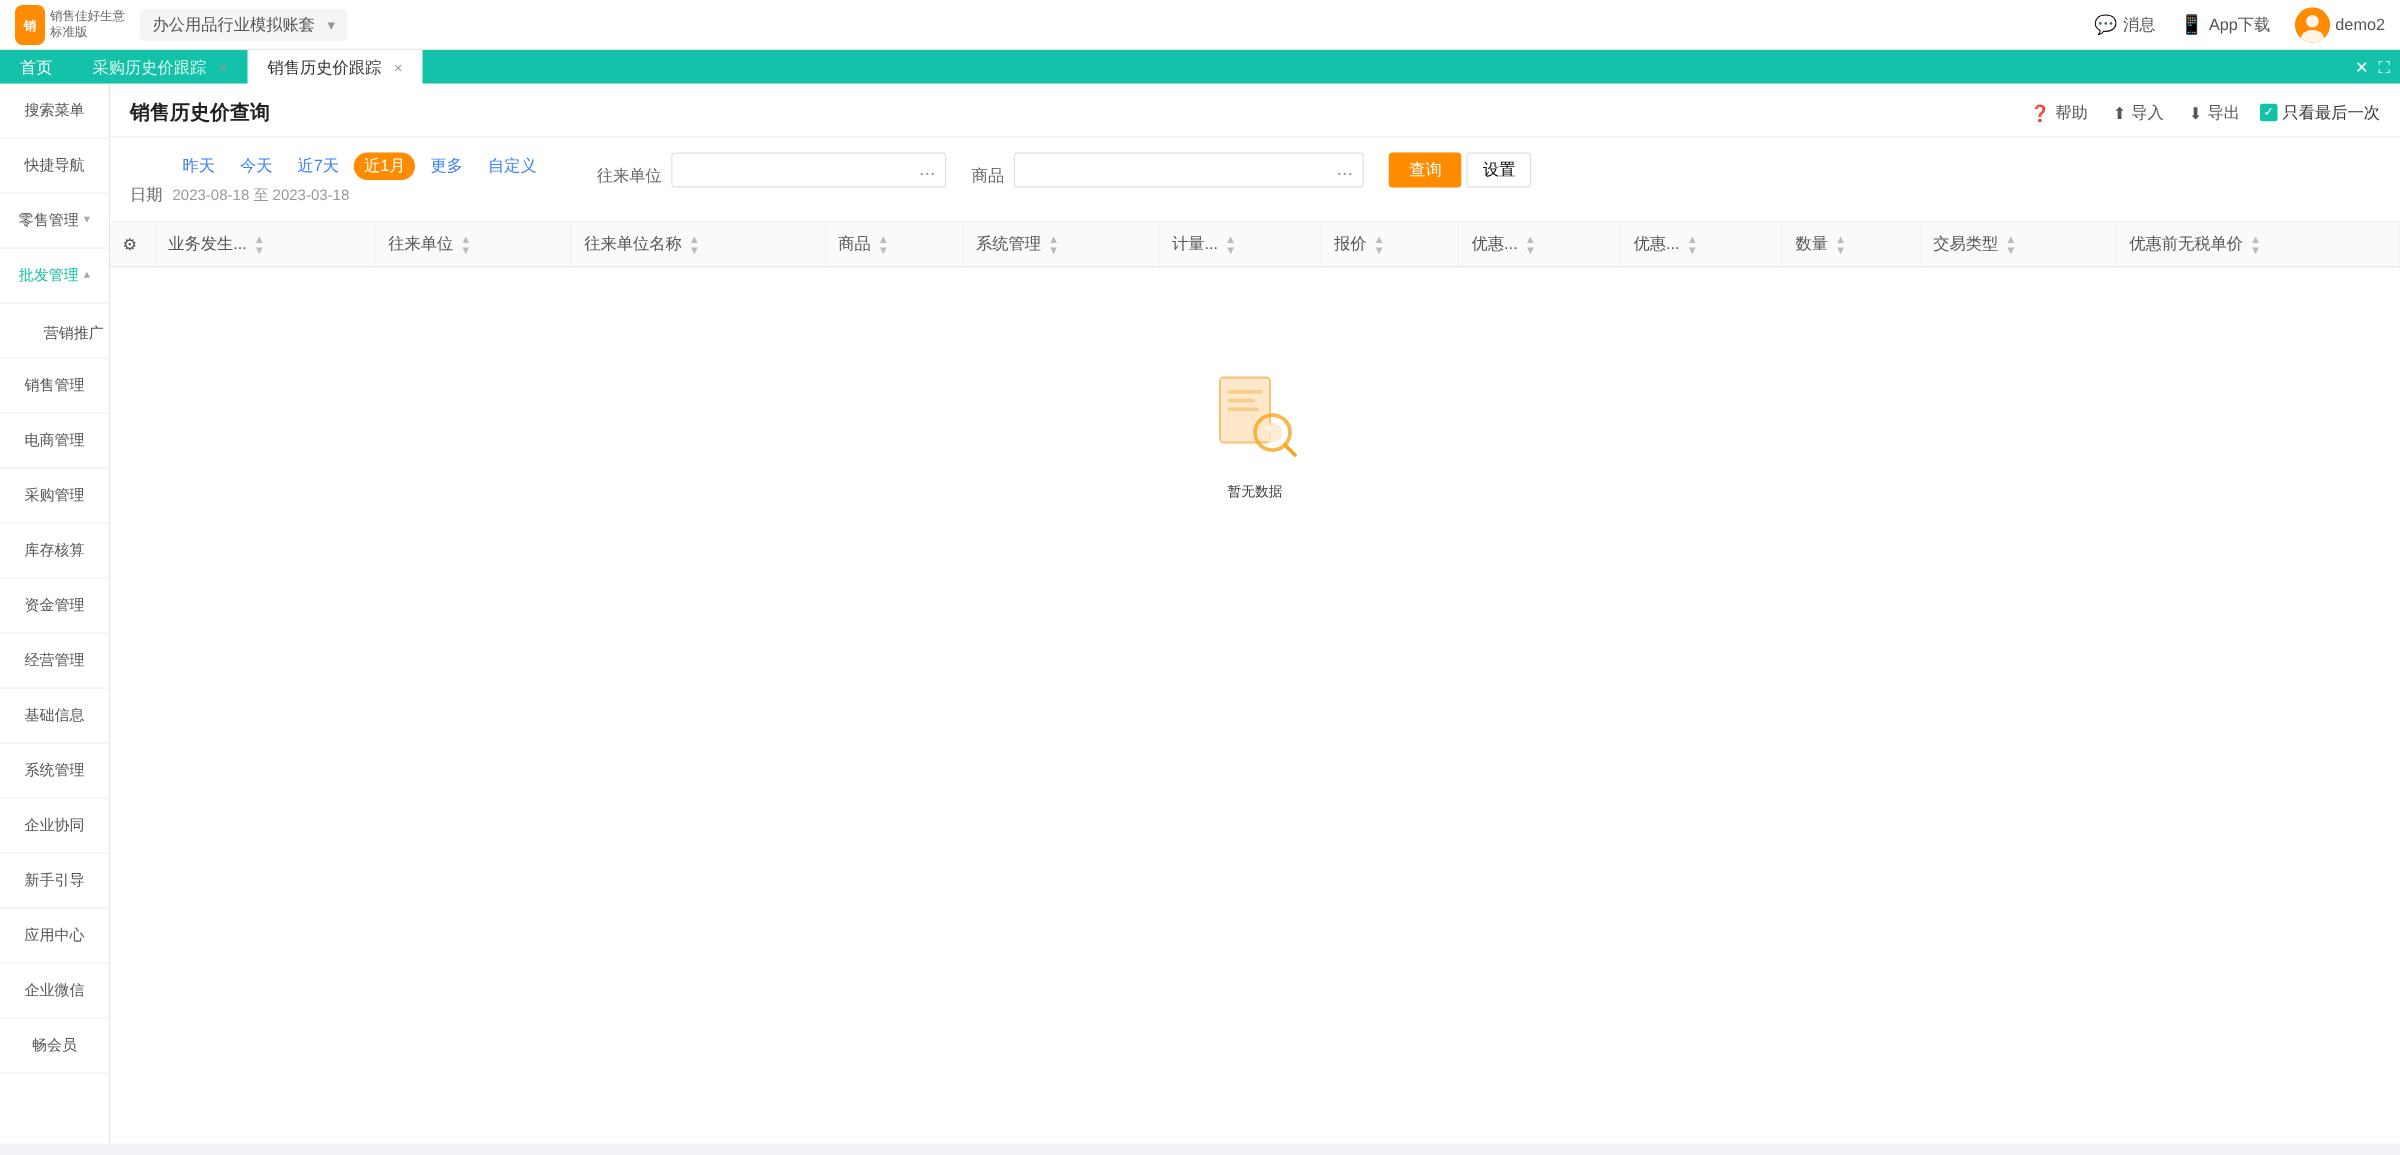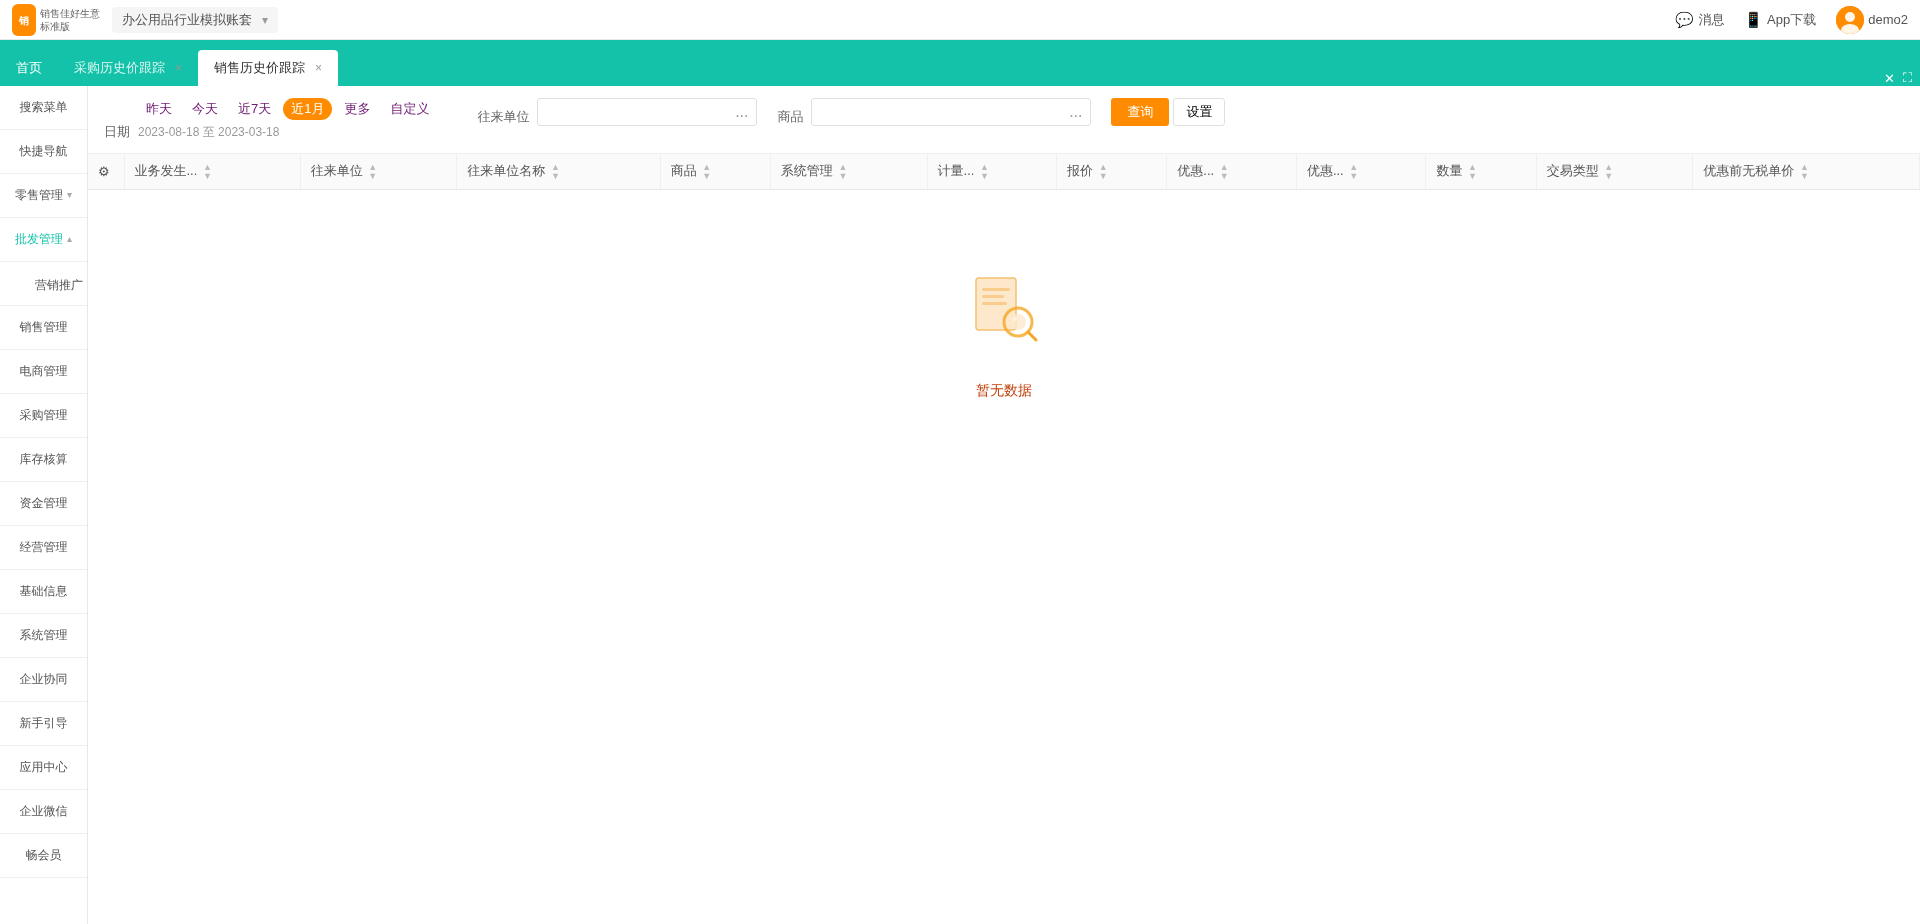--- a/index.html
+++ b/index.html
@@ -76,24 +76,24 @@
       overflow: hidden;
       display: flex;
       align-items: center;
       justify-content: center;
       color: white;
       font-size: 12px;
     }
 
     
     .tab-bar {
-      height: 46px;
+      height: 27px;
       background: #13c2a8;
       display: flex;
-      align-items: flex-end;
+      align-items: center;
       padding: 0 0;
     }
     .tab {
       height: 36px;
       display: flex;
       align-items: center;
       padding: 0 16px;
       color: rgba(255,255,255,0.85);
       cursor: pointer;
       font-size: 13px;
@@ -255,21 +255,21 @@
     .date-tabs {
       display: flex;
       gap: 4px;
       flex-wrap: wrap;
     }
     .date-tab {
       padding: 2px 8px;
       border-radius: 3px;
       cursor: pointer;
       font-size: 13px;
-      color: #701a75;
+      color: #3b82f6;
     }
     .date-tab.active {
       background: #ff8c00;
       color: white;
       border-radius: 12px;
     }
     .date-range-text {
       font-size: 12px;
       color: #999;
     }
@@ -358,23 +358,22 @@
       align-items: center;
       justify-content: center;
       padding: 80px 0;
     }
     .empty-icon {
       width: 80px;
       height: 80px;
       margin-bottom: 12px;
     }
     .empty-text {
-      color: #c2410c;
-      font-size: 14px;
-      margin-top: 20px;
+      color: #404040;
+      font-size: 11px;
     }
 
     
     ::-webkit-scrollbar { width: 6px; height: 6px; }
     ::-webkit-scrollbar-thumb { background: #ddd; border-radius: 3px; }
   </style>
 </head>
 <body>
 
 <div class="top-bar">
@@ -497,20 +496,41 @@
       <span>企业微信</span>
     </div>
     <div class="sidebar-item">
       <span>畅会员</span>
     </div>
   </div>
 
   <div class="content">
     <div class="page-container">
 
+      <div class="page-header">
+        <div class="page-title">销售历史价查询</div>
+        <div class="page-actions">
+          <div class="action-btn">
+            <span>❓</span>
+            <span>帮助</span>
+          </div>
+          <div class="action-btn">
+            <span>⬆</span>
+            <span>导入</span>
+          </div>
+          <div class="action-btn">
+            <span>⬇</span>
+            <span>导出</span>
+          </div>
+          <label class="checkbox-label">
+            <div class="checkbox-checked">✓</div>
+            <span>只看最后一次</span>
+          </label>
+        </div>
+      </div>
 
       <div class="filter-area">
         <div class="filter-group">
           <span class="filter-label">日期</span>
           <div class="filter-dates">
             <div class="date-tabs">
               <span class="date-tab">昨天</span>
               <span class="date-tab">今天</span>
               <span class="date-tab">近7天</span>
               <span class="date-tab active">近1月</span>

